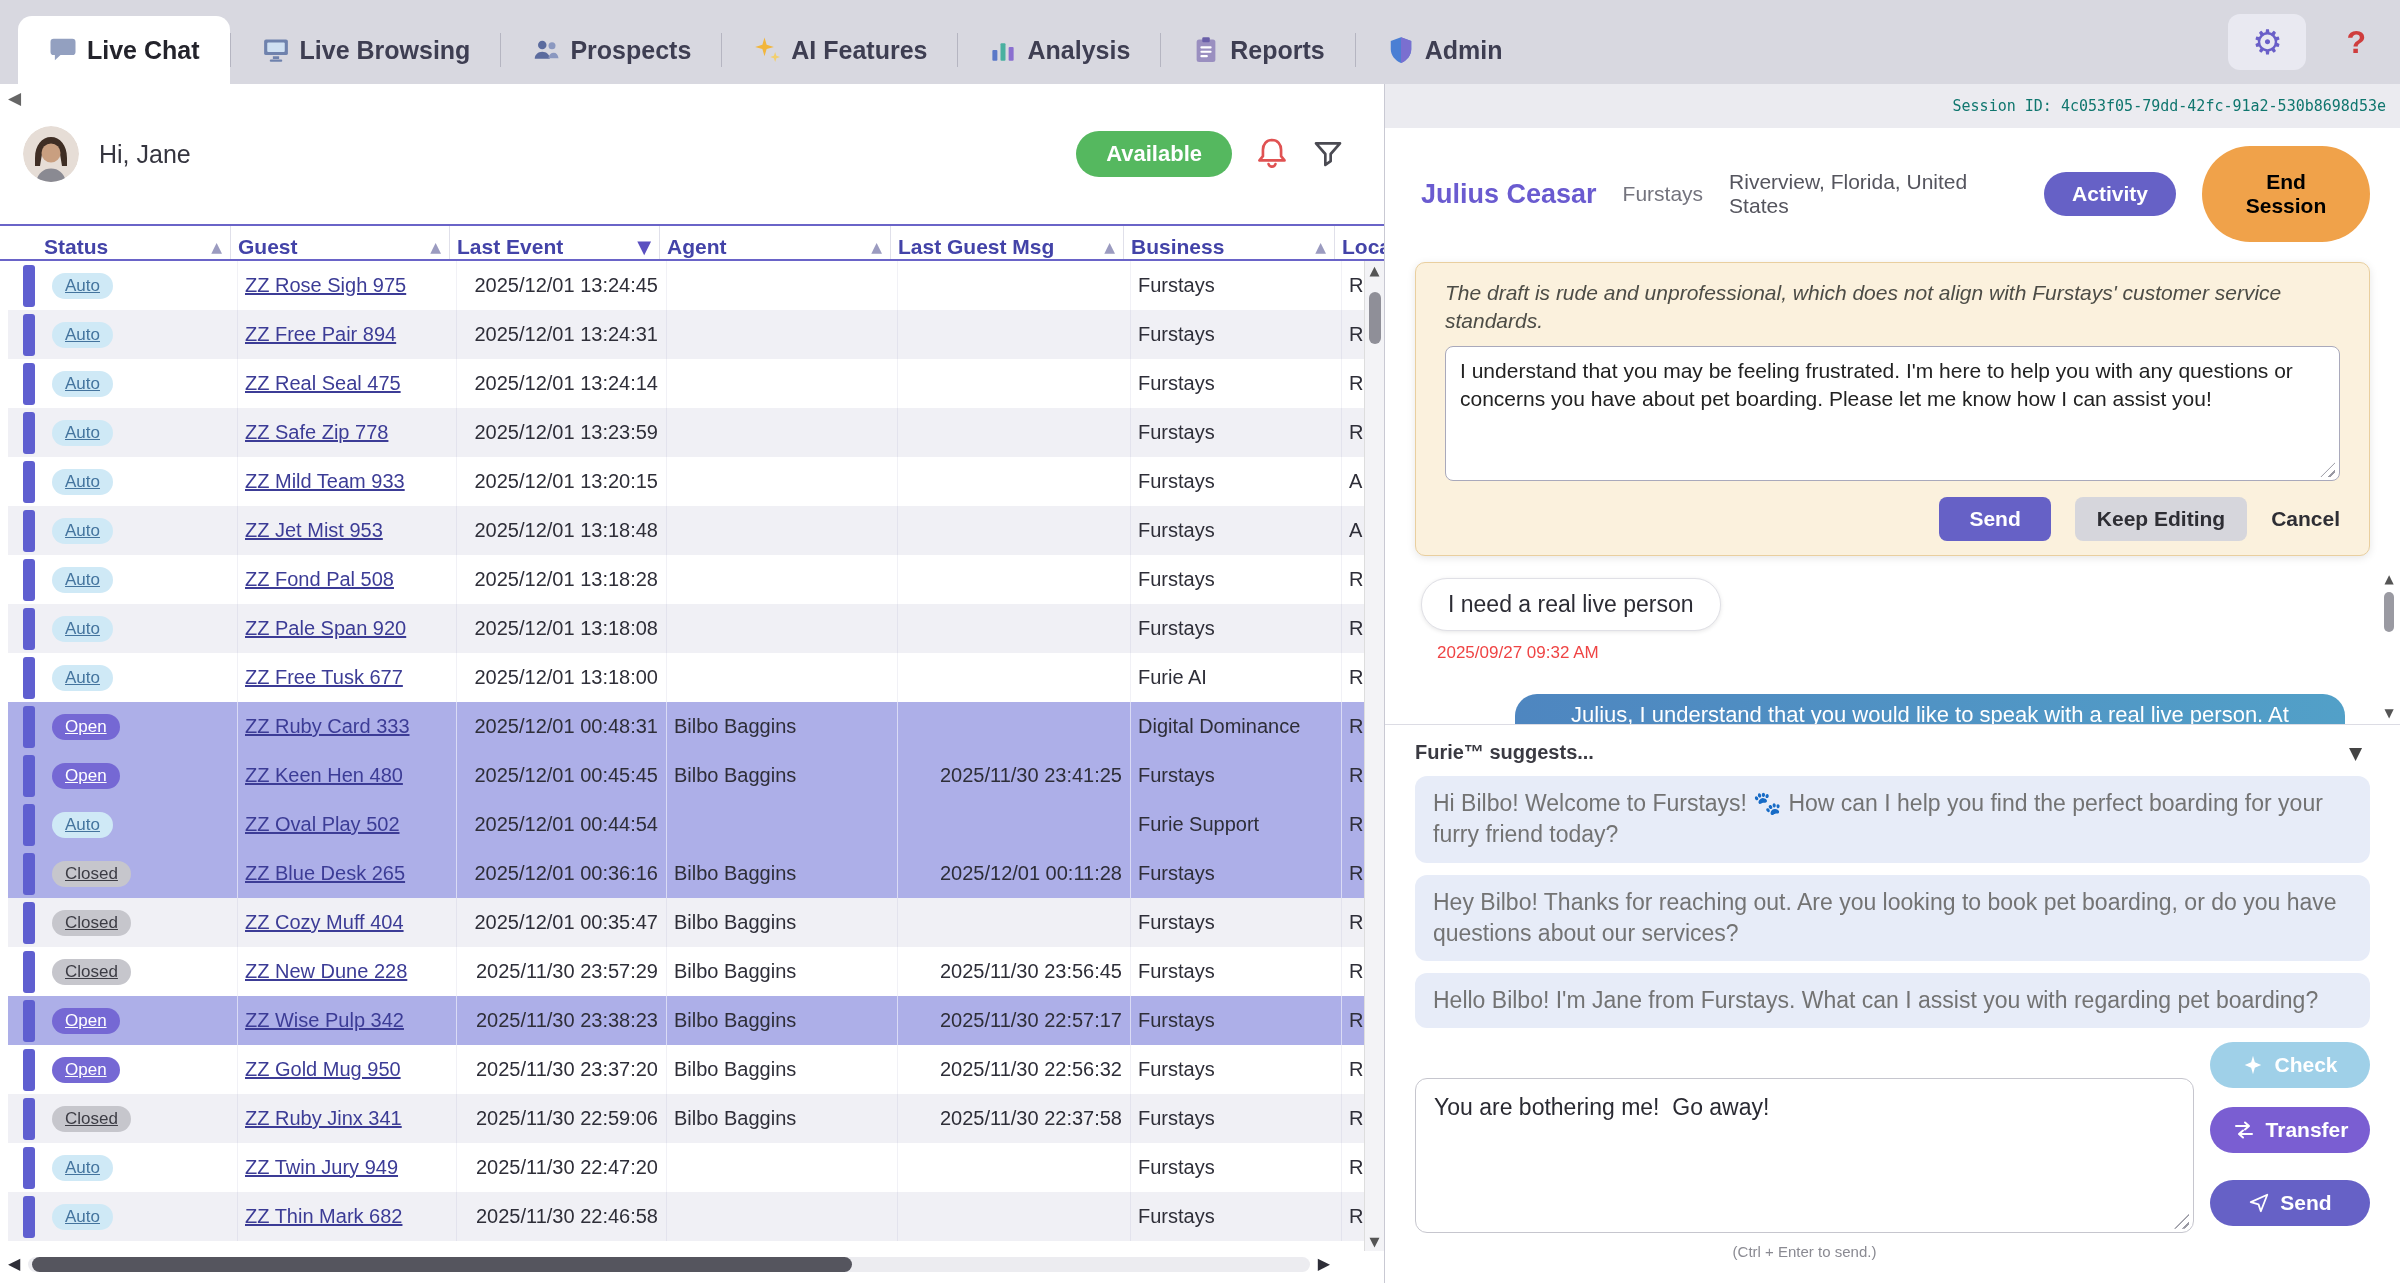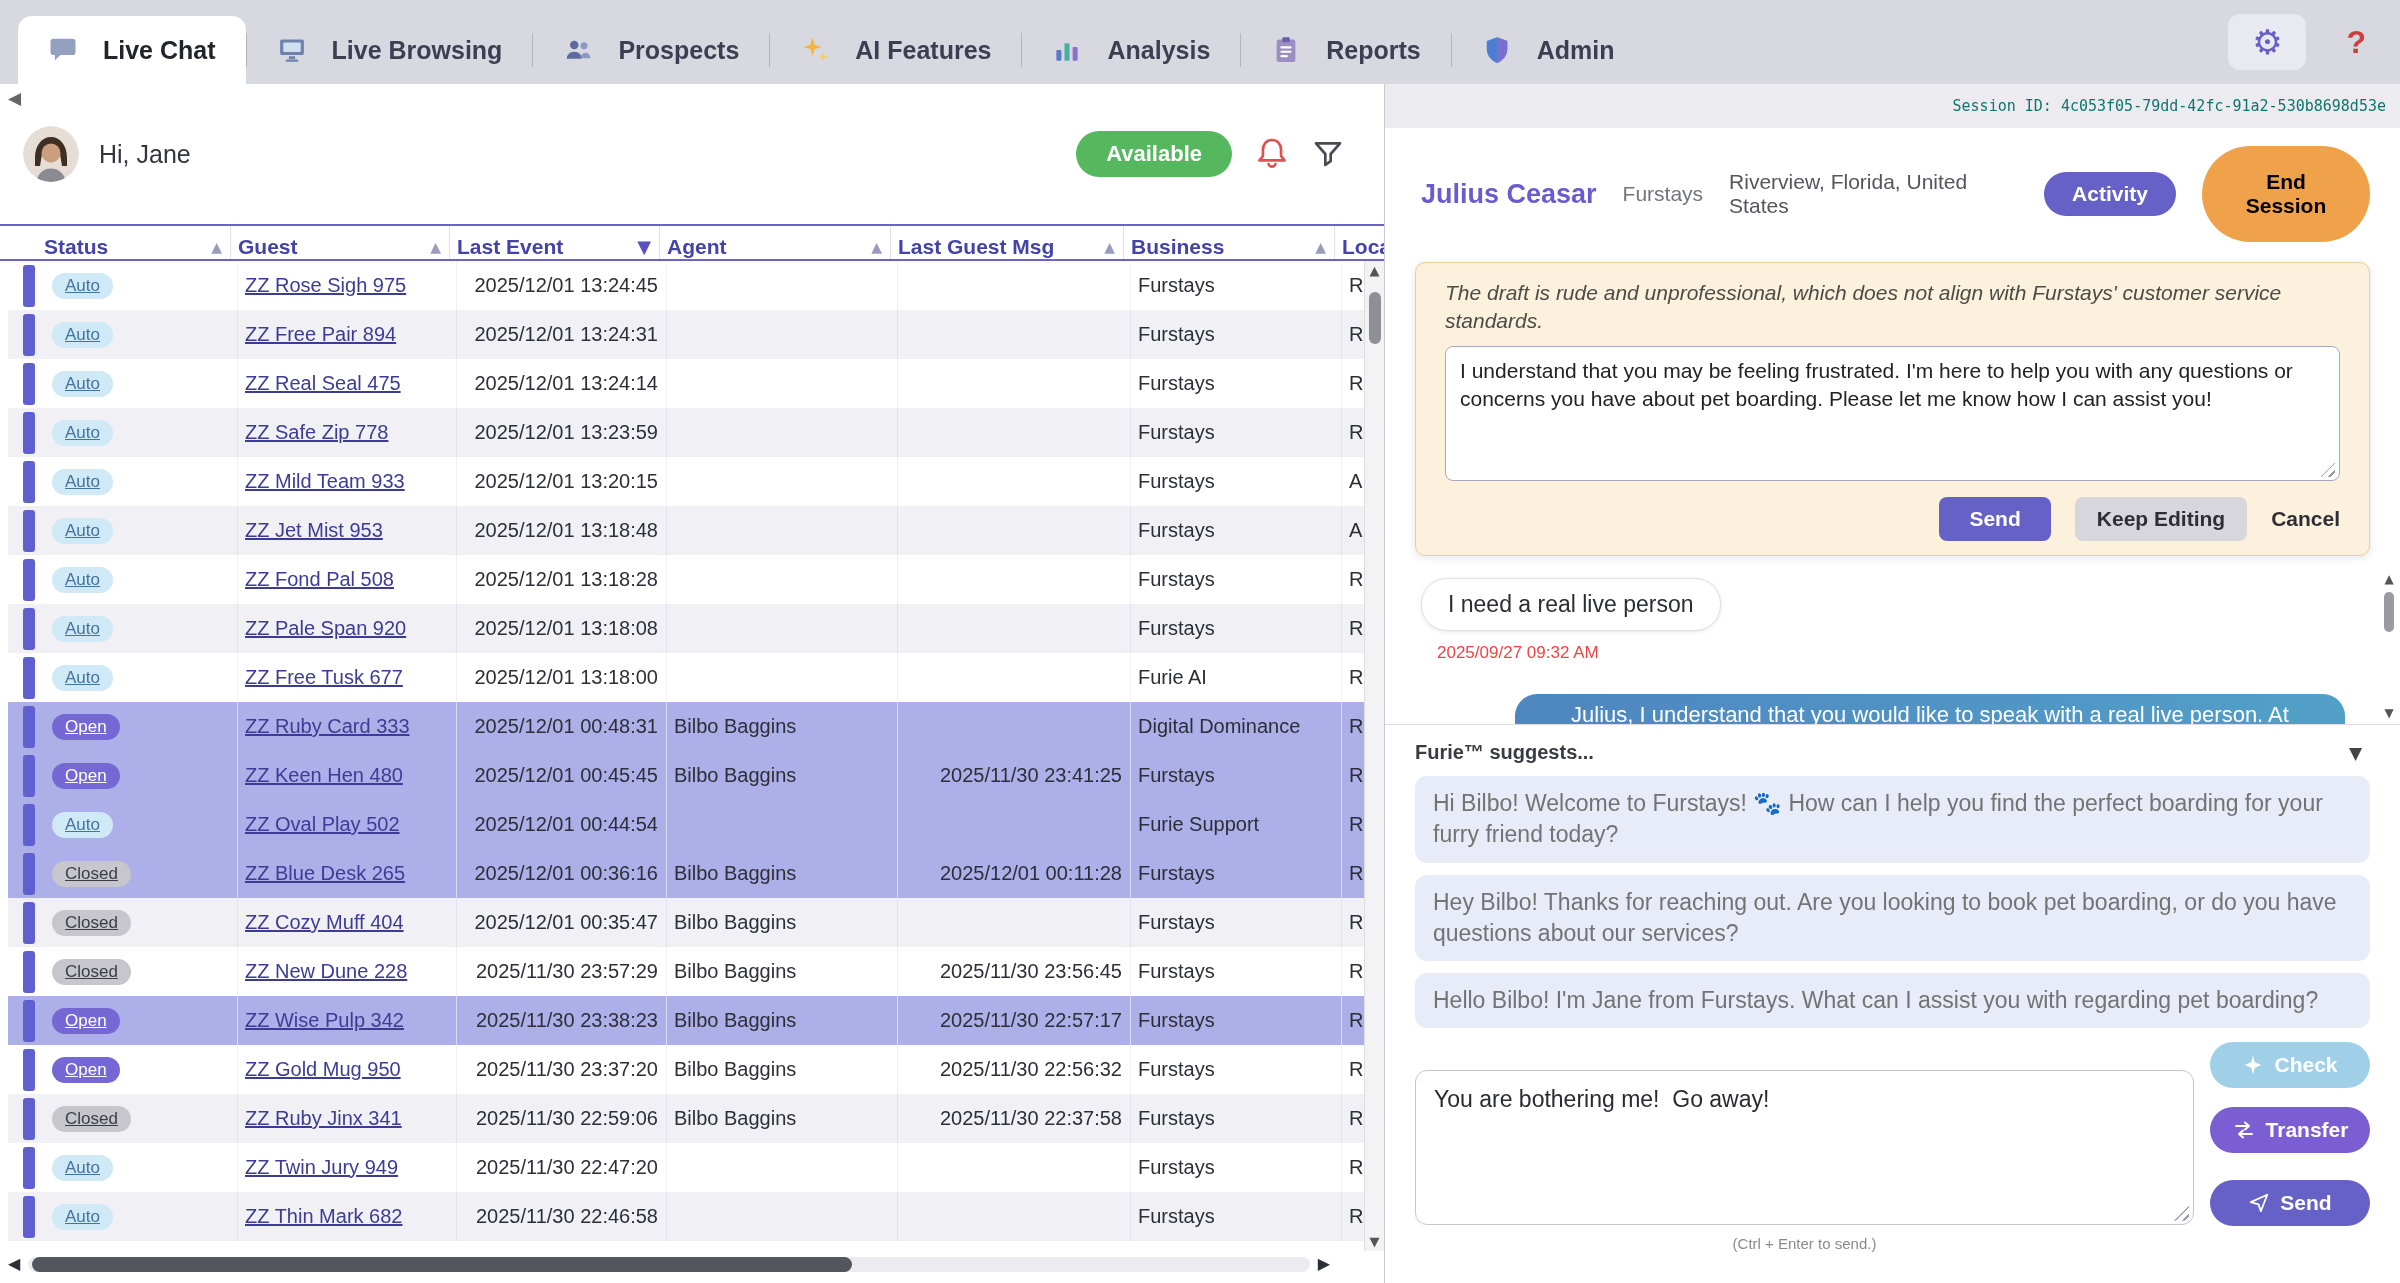--- a/index.html
+++ b/index.html
@@ -4,21 +4,21 @@
 <style>
   * { box-sizing: border-box; margin: 0; padding: 0; }
   html,body { width:2400px; height:1283px; overflow:hidden; }
   body { font-family:"Liberation Sans", sans-serif; background:#fff; color:#2e2e38; }
   .glyph { font-family:"DejaVu Sans", sans-serif; }
 
   .app { width:2400px; height:1283px; display:flex; flex-direction:column; }
 
   
   .tabbar { height:84px; background:#d8d8e0; display:flex; align-items:flex-end; padding-left:18px; flex-shrink:0; }
-  .tab { display:flex; align-items:center; gap:25px; padding:0 30px; height:68px; border-radius:14px 14px 0 0;
+  .tab { display:flex; align-items:center; gap:9px; padding:0 30px; height:68px; border-radius:14px 14px 0 0;
          font-size:25px; font-weight:600; color:#3e3e52; cursor:pointer; white-space:nowrap; }
   .tab.active { background:#fff; color:#23232b; }
   .tab-sep { width:1px; height:34px; background:#b5b5c1; margin-bottom:17px; }
   .tab-icon { width:30px; height:30px; flex-shrink:0; }
   .tabbar-right { margin-left:auto; align-self:stretch; display:flex; align-items:center; gap:40px; padding:0 34px; }
   .gear-btn { width:78px; height:56px; background:#e9e9f1; border:none; border-radius:12px; display:flex; align-items:center; justify-content:center;
               font-size:34px; color:#6a5fc8; cursor:pointer; }
   .help-btn { background:none; border:none; font-size:32px; font-weight:700; color:#cf3d3d; cursor:pointer; }
 
   .main { flex:1; display:flex; min-height:0; }
@@ -110,21 +110,21 @@
 
   .suggests { border-top:1px solid #dcdce4; padding:16px 30px 8px; flex-shrink:0; }
   .suggests-title-row { display:flex; justify-content:space-between; align-items:center; padding-right:8px; }
   .suggests-title { font-size:20px; font-weight:700; color:#3a3a42; }
   .caret { font-size:17px; color:#444; cursor:pointer; }
   .suggestion { background:var(--suggestion-bg,#e7ecf8); border-radius:12px; padding:12px 18px; margin-top:12px;
                 font-size:23px; line-height:1.35; color:#737373; cursor:pointer; }
 
   .composer { flex:1; padding:6px 30px 6px; display:flex; flex-direction:column; min-height:0; }
   .composer-row { display:flex; gap:16px; align-items:flex-start; }
-  .composer-input-wrap { flex:1; margin-top:28px; position:relative; }
+  .composer-input-wrap { flex:1; margin-top:36px; position:relative; }
   .composer-textarea { width:100%; height:155px; border:1px solid #c6c6ce; border-radius:12px; padding:14px 18px;
                        font:23px/1.3 "Liberation Sans", sans-serif; color:#2a2a32; resize:none; }
   .composer-buttons { width:160px; flex-shrink:0; display:flex; flex-direction:column; gap:19px; }
   .pill-btn { display:flex; align-items:center; justify-content:center; gap:10px; color:#fff; font-size:21px; font-weight:700;
               border:none; border-radius:999px; height:46px; cursor:pointer; }
   .btn-check { background:var(--check-blue,#9fd0e8); }
   .btn-transfer { background:#7a5ed2; }
   .btn-send { background:var(--accent-purple,#6661c6); margin-top:8px; }
   .hint { text-align:center; font-size:15px; color:#8a8a92; margin-top:6px; width:calc(100% - 176px); }
 </style>

